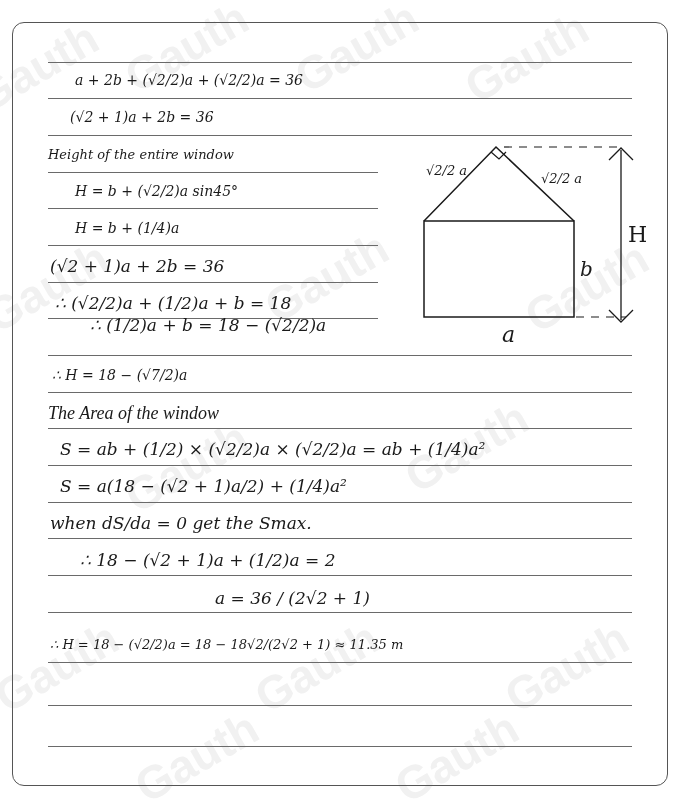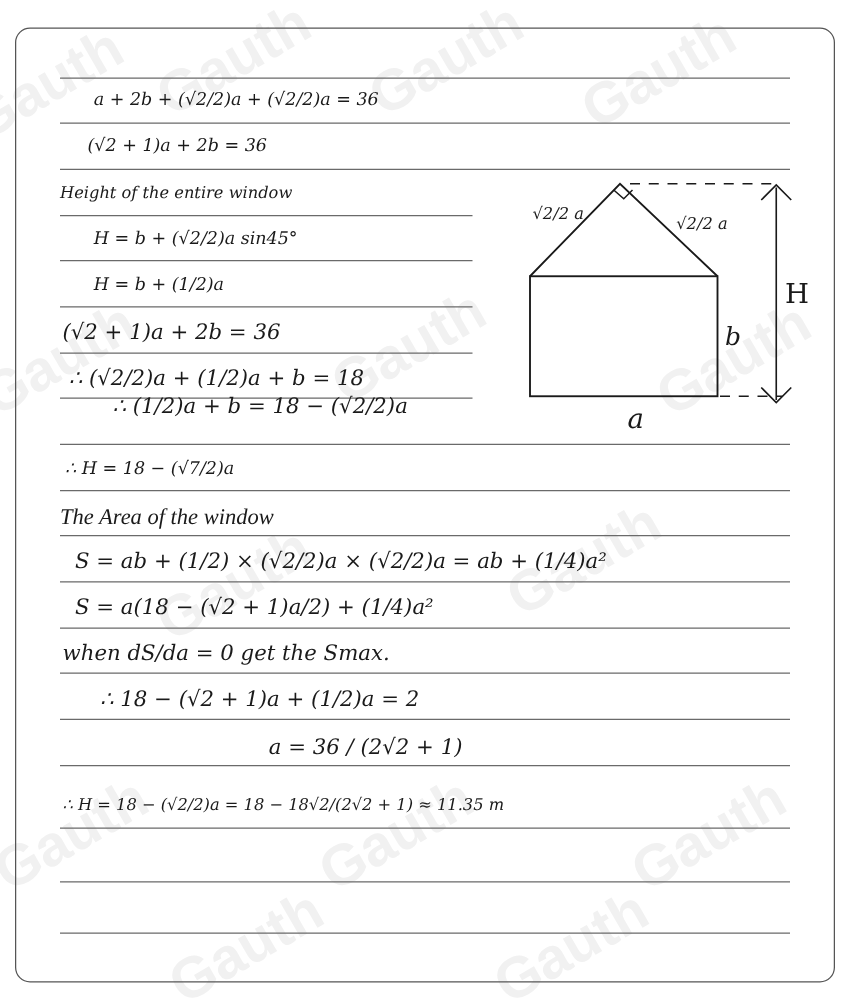--- a/index.html
+++ b/index.html
@@ -52,21 +52,21 @@
 <div class="rule" style="top:575px;"></div>
 <div class="rule" style="top:612px;"></div>
 <div class="rule" style="top:662px;"></div>
 <div class="rule" style="top:705px;"></div>
 <div class="rule" style="top:746px;"></div>
 
 <div class="line" style="left:75px;top:73px;">a + 2b + (√2/2)a + (√2/2)a = 36</div>
 <div class="line" style="left:70px;top:110px;">(√2 + 1)a + 2b = 36</div>
 <div class="line" style="left:48px;top:148px;font-size:13px;">Height of the entire window</div>
 <div class="line" style="left:75px;top:184px;">H = b + (√2/2)a sin45°</div>
-<div class="line" style="left:75px;top:221px;">H = b + (1/2)a</div>
+<div class="line" style="left:75px;top:221px;">H = b + (1/4)a</div>
 <div class="line" style="left:50px;top:258px;font-size:17px;">(√2 + 1)a + 2b = 36</div>
 <div class="line" style="left:55px;top:295px;font-size:17px;font-style:italic;">∴ (√2/2)a + (1/2)a + b = 18</div>
 <div class="line" style="left:90px;top:317px;font-size:17px;text-align:right;">∴ (1/2)a + b = 18 − (√2/2)a</div>
 <div class="line" style="left:52px;top:368px;">∴ H = 18 − (√7/2)a</div>
 <div class="line" style="left:48px;top:404px;font-size:18px;font-family:Liberation Serif, serif;">The Area of the window</div>
 <div class="line" style="left:60px;top:441px;font-size:17px;">S = ab + (1/2) × (√2/2)a × (√2/2)a = ab + (1/4)a²</div>
 <div class="line" style="left:60px;top:478px;font-size:17px;">S = a(18 − (√2 + 1)a/2) + (1/4)a²</div>
 <div class="line" style="left:50px;top:515px;font-size:17px;text-align:right;">when dS/da = 0 get the Smax.</div>
 <div class="line" style="left:80px;top:552px;font-size:17px;">∴ 18 − (√2 + 1)a + (1/2)a = 2</div>
 <div class="line" style="left:215px;top:590px;font-size:17px;">a = 36 / (2√2 + 1)</div>

